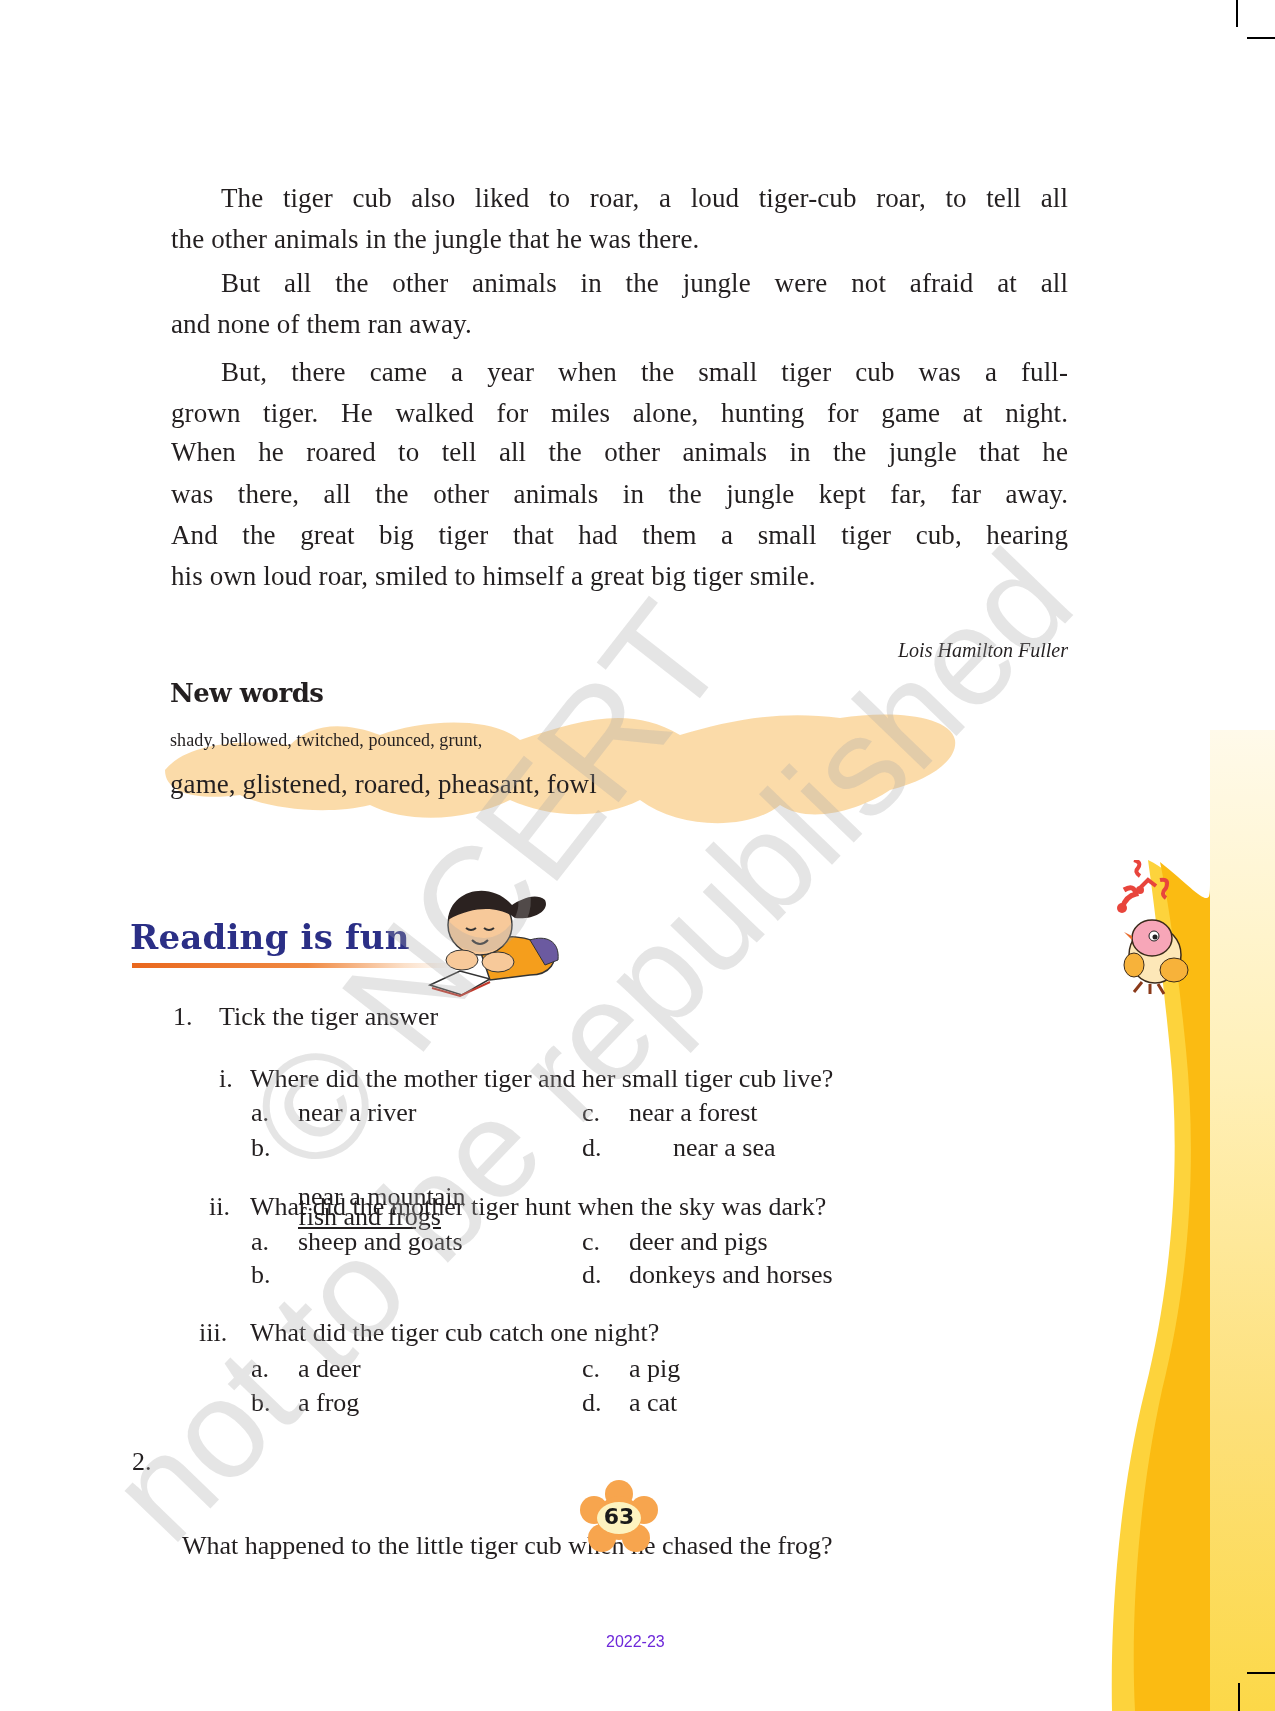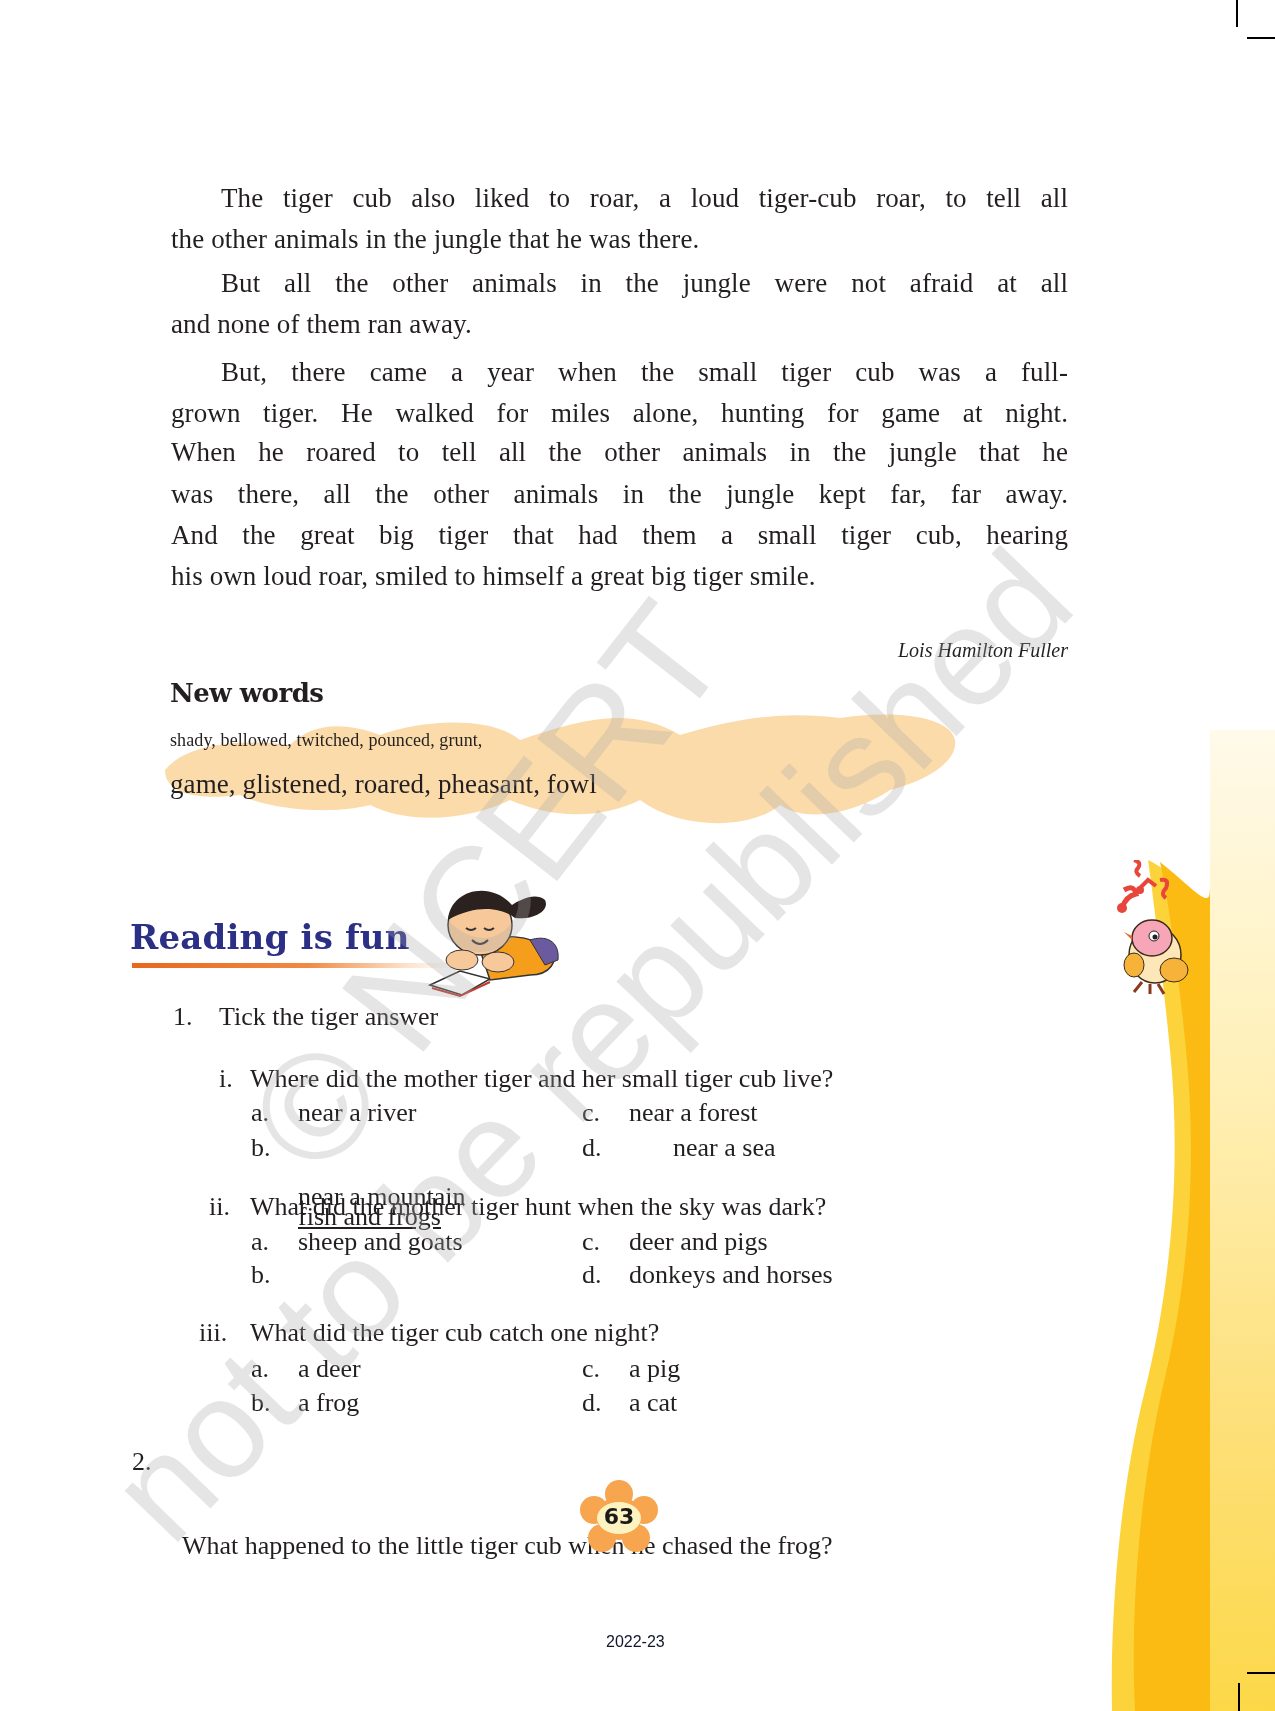--- a/index.html
+++ b/index.html
@@ -8,21 +8,21 @@
   .abs { position:absolute; }
   .line { position:absolute; white-space:nowrap; font-size:26px; line-height:32px;
           font-family:"Liberation Serif", "DejaVu Serif", serif; letter-spacing:0.1px; }
   .body-text { font-size:27px; }
   .justify { width:897px; text-align:justify; text-align-last:justify; }
   .author { font-style:italic; font-size:20px; font-family:"Liberation Serif", serif; }
   .nw-title { font-weight:bold; font-size:26px; font-family:"DejaVu Serif", serif; letter-spacing:-0.5px; }
   .heading { font-family:"DejaVu Serif", serif; font-weight:bold; font-size:34px; color:#2b2f86; letter-spacing:0.2px; white-space:nowrap; }
   .underline { height:5px; background:linear-gradient(90deg,#e9671d 0%, #f08a43 55%, rgba(246,178,120,0.4) 85%, rgba(255,255,255,0) 100%); }
   .q { font-size:26px; font-family:"Liberation Serif", serif; white-space:nowrap; position:absolute; line-height:32px; }
-  .footer { font-family:"Liberation Sans", sans-serif; font-size:16px; color:#0f172a; }
+  .footer { font-family:"Liberation Sans", sans-serif; font-size:16px; color:#6d28d9; }
   .watermark { position:absolute; font-family:"Liberation Sans", sans-serif; font-size:150px; color:rgba(170,170,170,0.3);
                white-space:nowrap; transform-origin:left bottom; pointer-events:none; }
   .crop { position:absolute; background:#000; }
 </style>
 </head>
 <body>
 
 <div class="abs" style="left:1210px; top:730px; width:65px; height:981px; background:linear-gradient(180deg,#fffaea 0%,#fff0b8 35%,#fde07a 70%,#fcd848 100%);"></div>
 
 <svg class="abs" style="left:1100px; top:850px;" width="175" height="861" viewBox="0 0 175 861">

